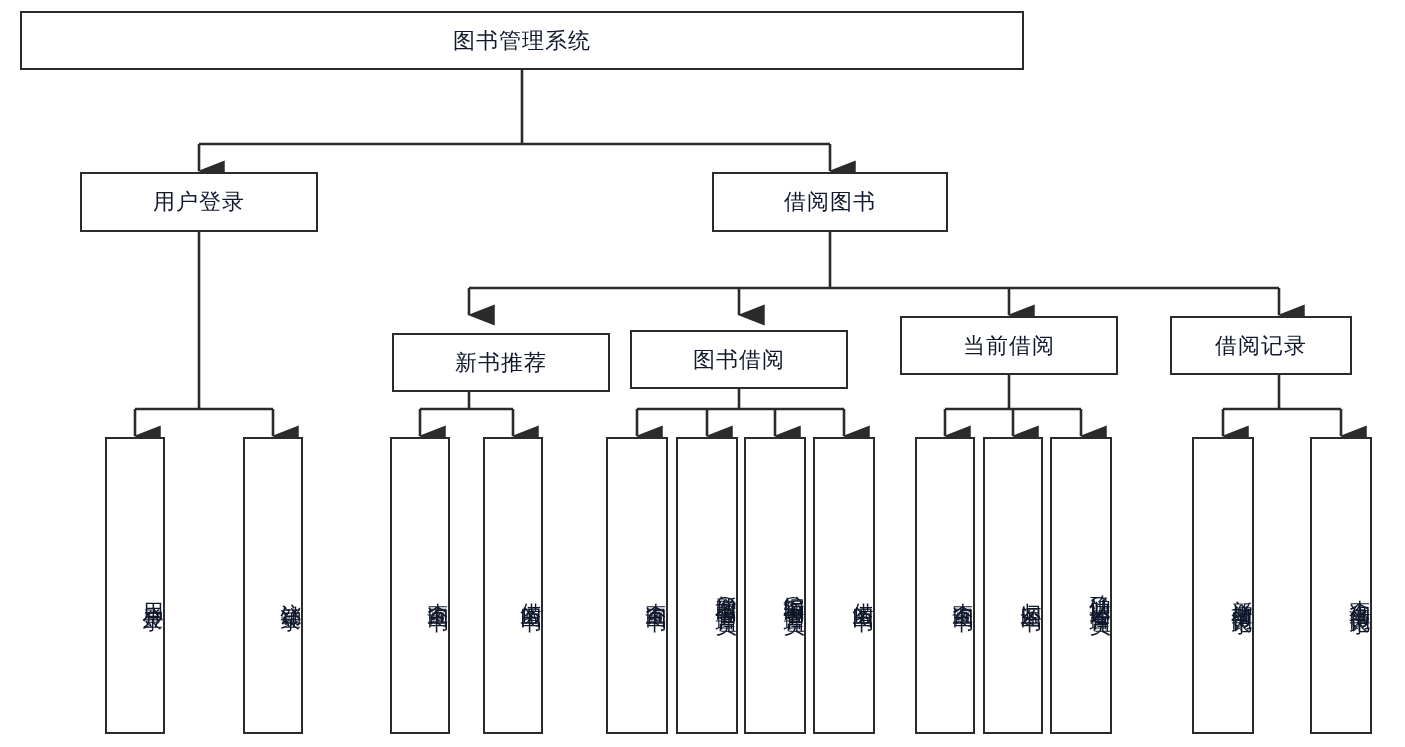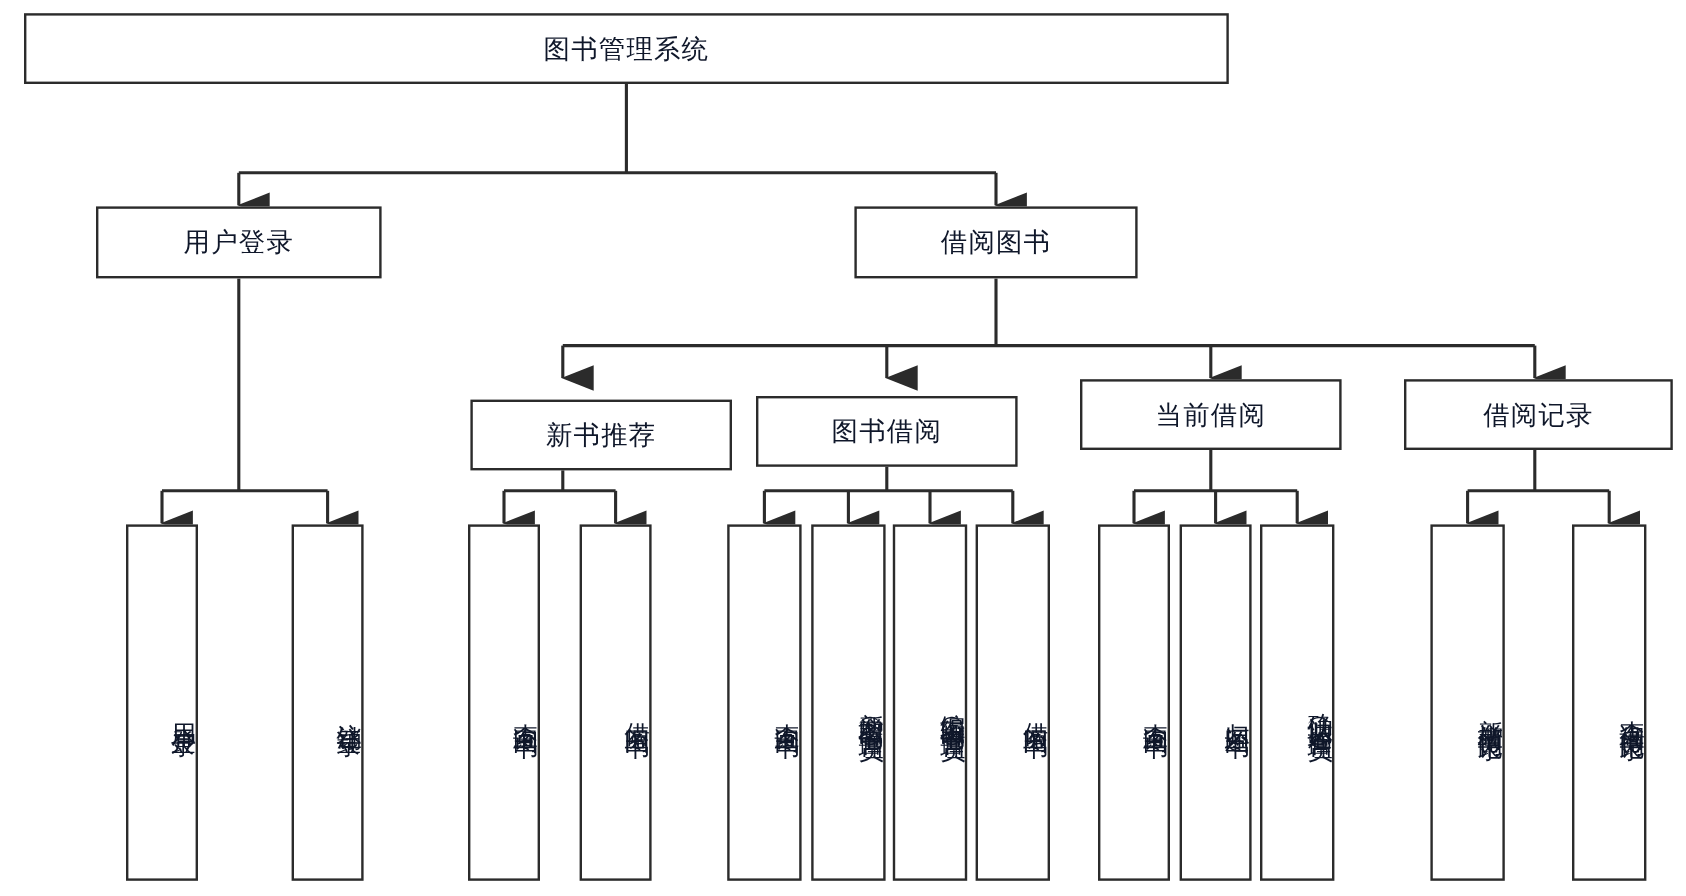--- a/index.html
+++ b/index.html
@@ -123,21 +123,21 @@
       </div>
       <div class="node horiz" style="left: 360px; top: 333px; width: 218px; height: 59px; margin-left: 32px;">
         <span>新书推荐</span>
       </div>
       <div class="node horiz" style="left: 630px; top: 330px; width: 218px; height: 59px;">
         <span>图书借阅</span>
       </div>
       <div class="node horiz" style="left: 900px; top: 316px; width: 218px; height: 59px;">
         <span>当前借阅</span>
       </div>
-      <div class="node horiz" style="left: 1170px; top: 316px; width: 224px; height: 59px; text-align: right;">
+      <div class="node horiz" style="left: 1170px; top: 316px; width: 182px; height: 59px; text-align: right;">
         <span>借阅记录</span>
       </div>
       <div class="node vert" style="left: 105px; top: 437px; width: 60px; height: 297px;">
         <span class="vtext">用户登录</span>
       </div>
       <div class="node vert" style="left: 243px; top: 437px; width: 60px; height: 297px;">
         <span class="vtext">注销登录</span>
       </div>
       <div class="node vert" style="left: 390px; top: 437px; width: 60px; height: 297px;">
         <span class="vtext">查询图书</span>

